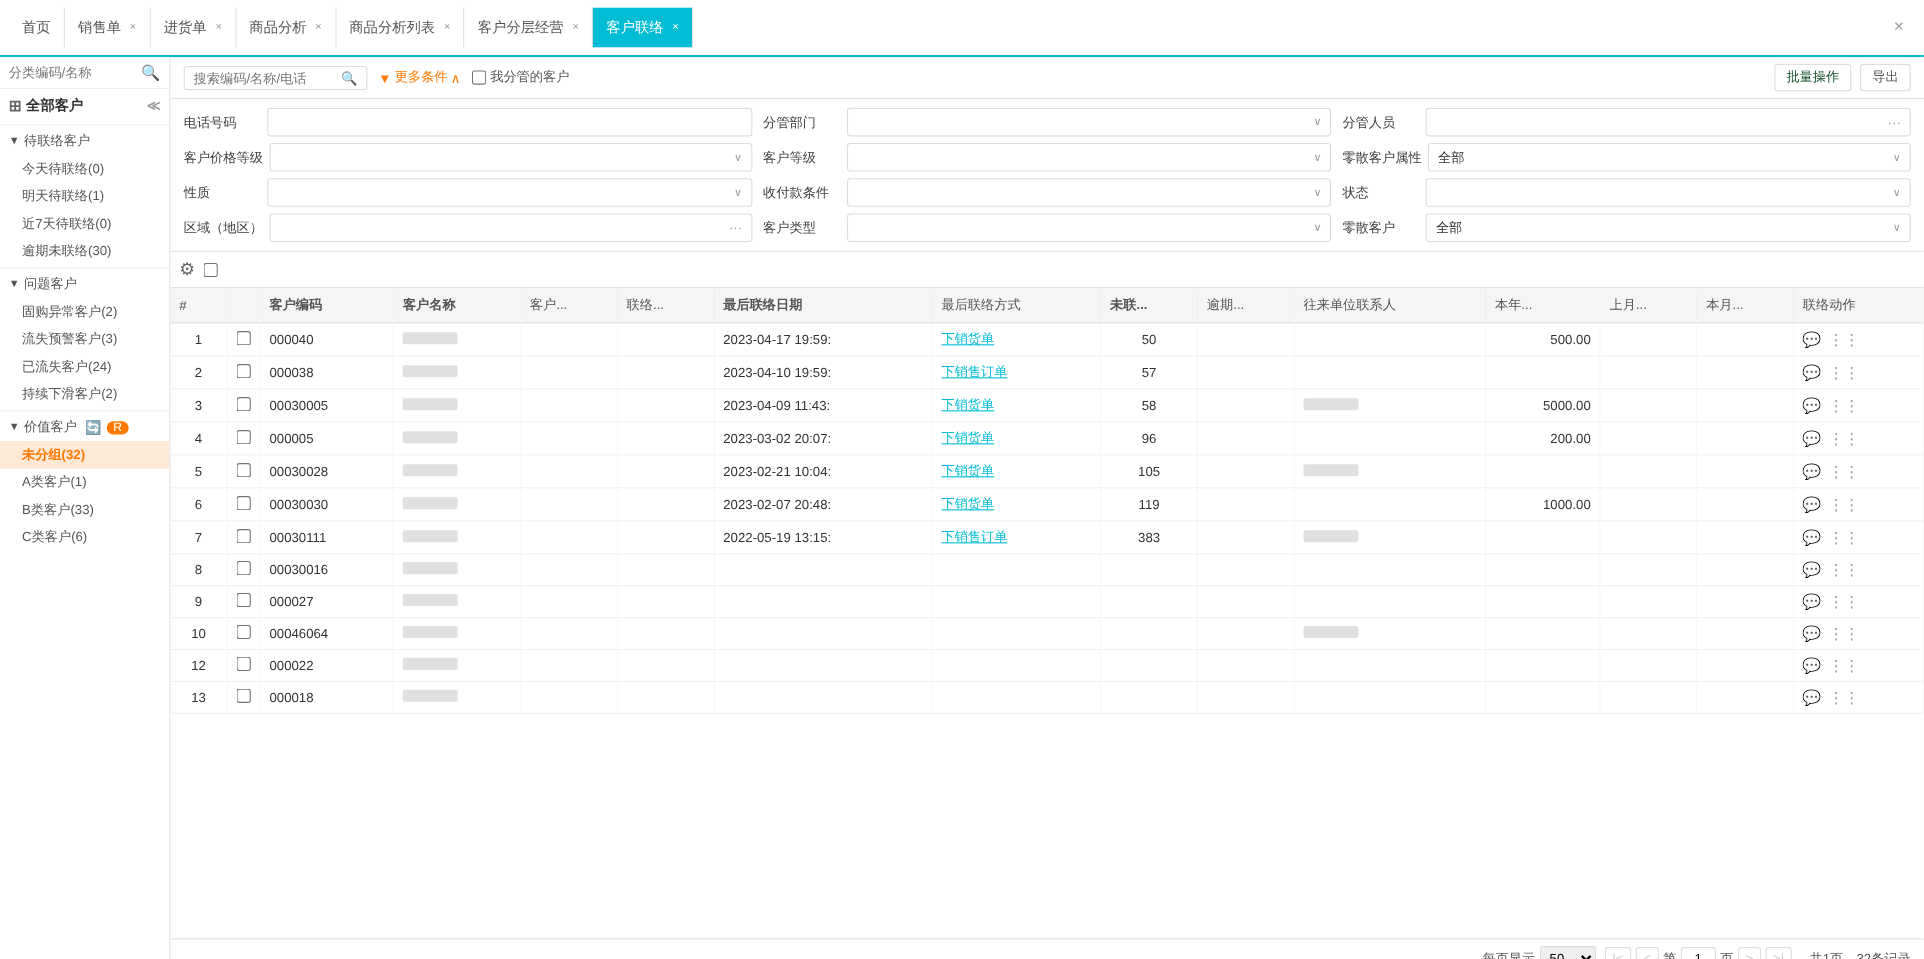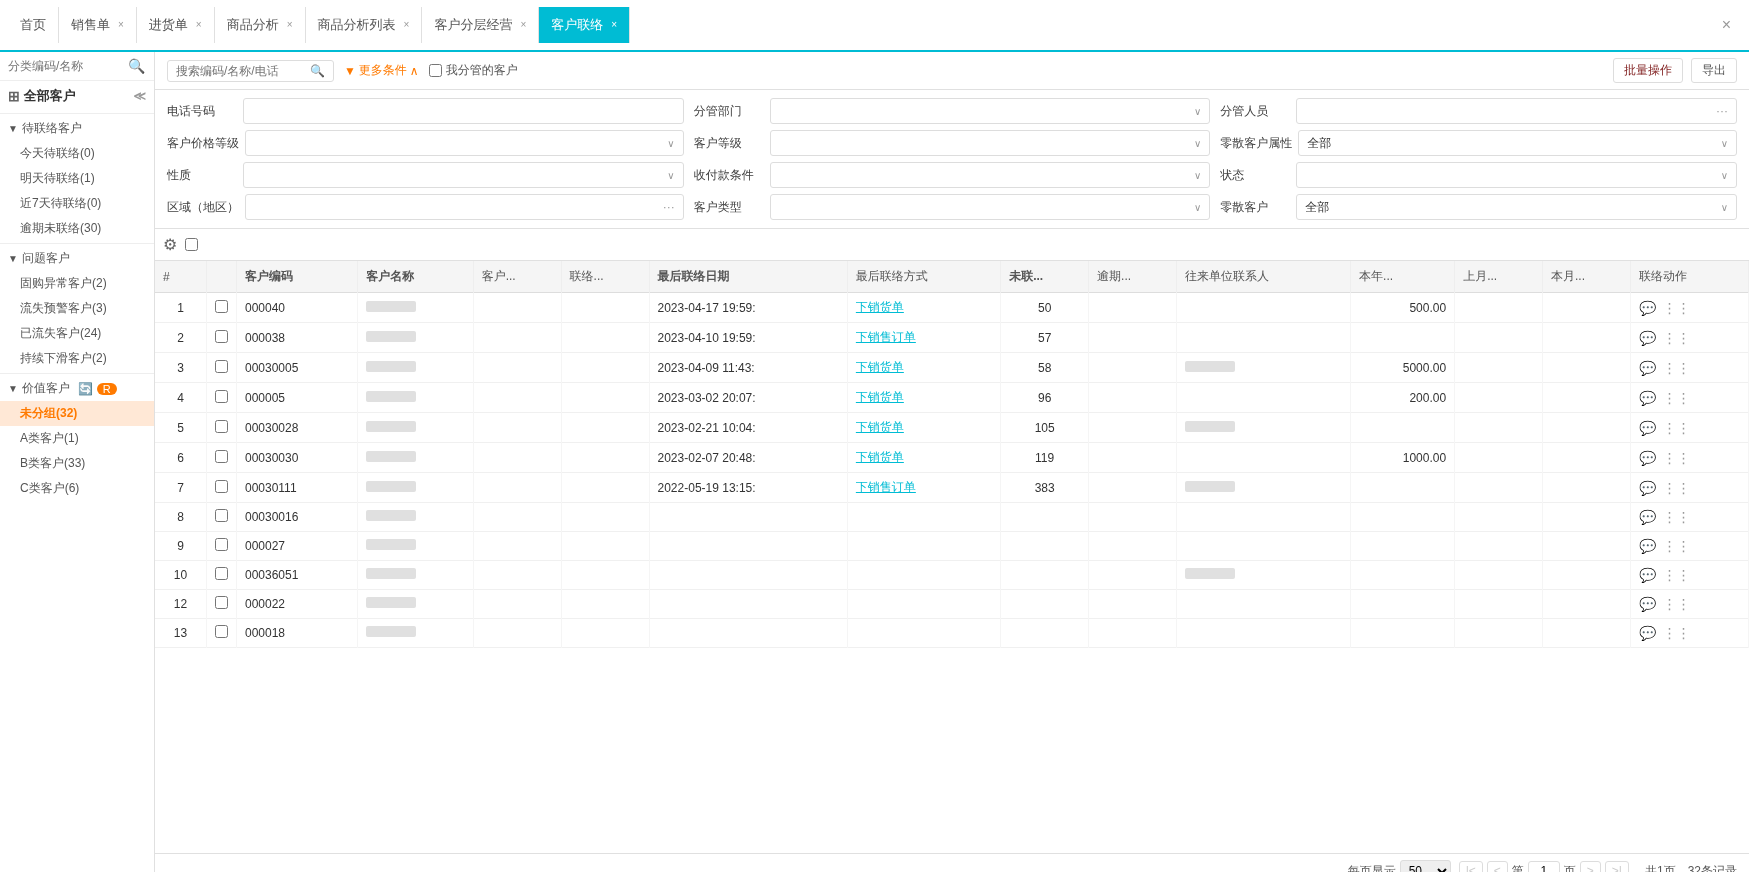--- a/index.html
+++ b/index.html
@@ -65,21 +65,21 @@
       border-bottom: 1px solid #e0e0e0; gap: 10px;
     }
     .filter-bar .search-box {
       display: flex; align-items: center; border: 1px solid #ddd; border-radius: 3px;
       padding: 3px 8px; gap: 4px;
     }
     .filter-bar .search-box input { border: none; outline: none; font-size: 12px; width: 130px; }
     .filter-more { display: flex; align-items: center; gap: 3px; color: #ff7a00; cursor: pointer; font-size: 12px; }
     .filter-my { display: flex; align-items: center; gap: 4px; font-size: 12px; color: #555; cursor: pointer; }
     .filter-bar-right { margin-left: auto; display: flex; align-items: center; gap: 8px; }
-    .btn-batch { border: 1px solid #ddd; background: #fff; padding: 3px 10px; cursor: pointer; font-size: 12px; border-radius: 3px; color: #7f1d1d; }
+    .btn-batch { border: 1px solid #ddd; background: #fff; padding: 3px 10px; cursor: pointer; font-size: 12px; border-radius: 3px; color: #14532d; }
     .btn-export { border: 1px solid #ddd; background: #fff; padding: 3px 10px; cursor: pointer; font-size: 12px; border-radius: 3px; color: #555; }
 
     
     .extended-filter {
       background: #fff; border-bottom: 1px solid #e0e0e0; padding: 8px 12px;
     }
     .filter-row {
       display: flex; align-items: center; margin-bottom: 6px; gap: 10px;
     }
     .filter-field {
@@ -642,21 +642,21 @@
     <td>
       <div class="action-icons">
         <span class="action-icon" title="联络">💬</span>
         <span class="action-icon" title="更多">⋮⋮</span>
       </div>
     </td>
   </tr>
             <tr>
     <td class="cell-center">10</td>
     <td class="checkbox-cell"><input type="checkbox" style=""></td>
-    <td>00036051</td>
+    <td>00046064</td>
     <td><span style="display:inline-block;background:#e0e0e0;color:transparent;border-radius:2px;min-width:50px;height:11px;"></span></td>
     <td></td>
     <td></td>
     <td></td>
     <td>
       
     </td>
     <td class="cell-center"></td>
     <td></td>
     <td>

